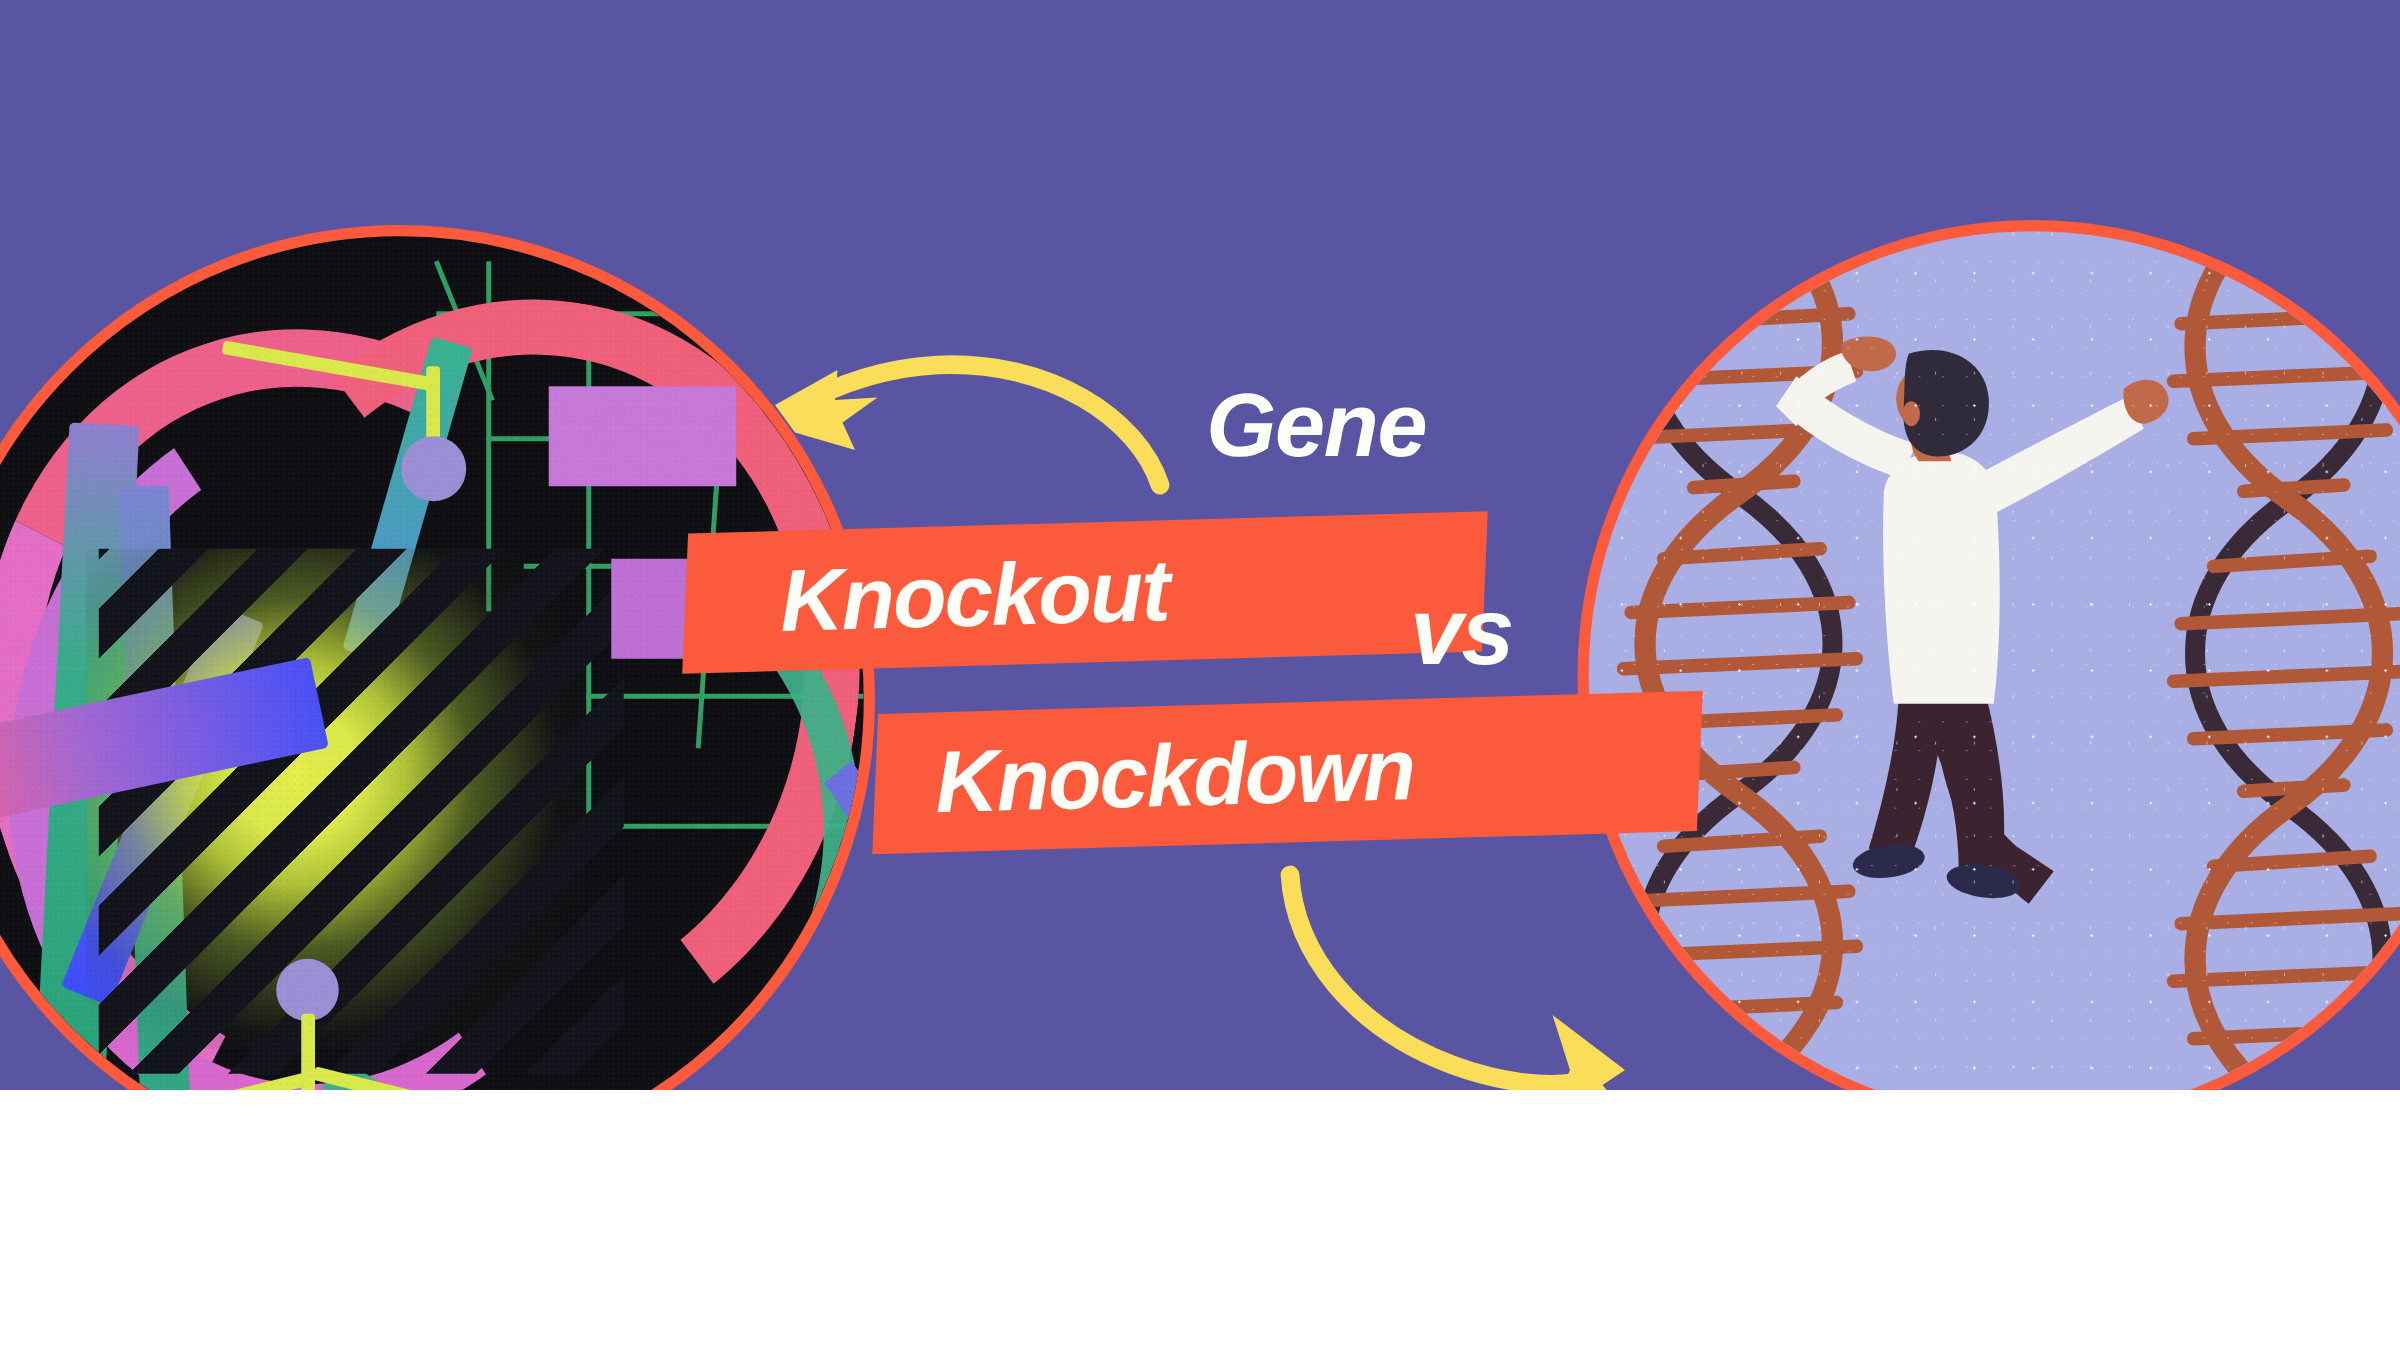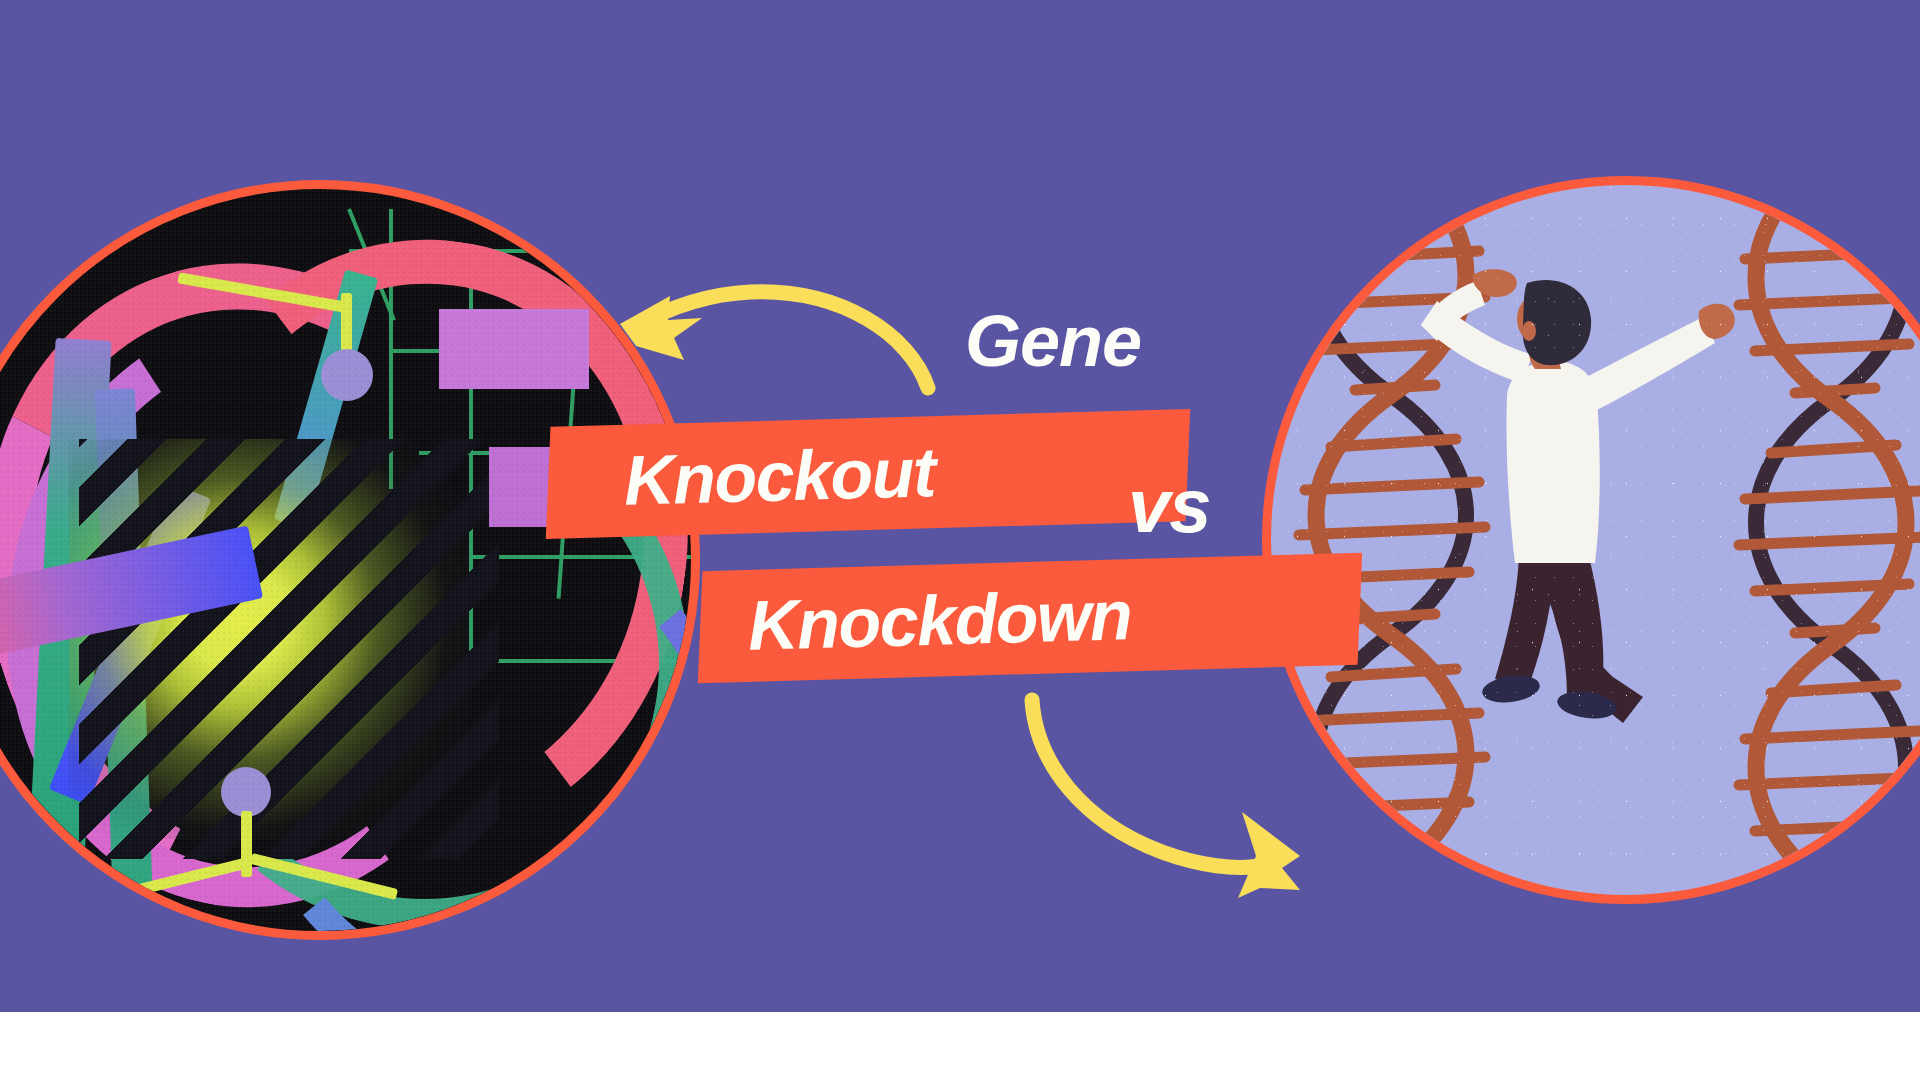--- a/index.html
+++ b/index.html
@@ -3,21 +3,21 @@
 <meta charset="utf-8">
 <style>
   html, body {
     margin: 0; padding: 0;
     width: 1920px; height: 1080px;
     overflow: hidden;
     font-family: "Liberation Sans", sans-serif;
   }
   #stage {
     position: relative;
-    width: 1920px; height: 1012px;
+    width: 1920px; height: 872px;
     background: #5a55a3;
     overflow: hidden;
   }
 
   
   #left-circle {
     position: absolute;
     left: -60px; top: 180px;
     width: 760px; height: 760px;
     border-radius: 50%;

